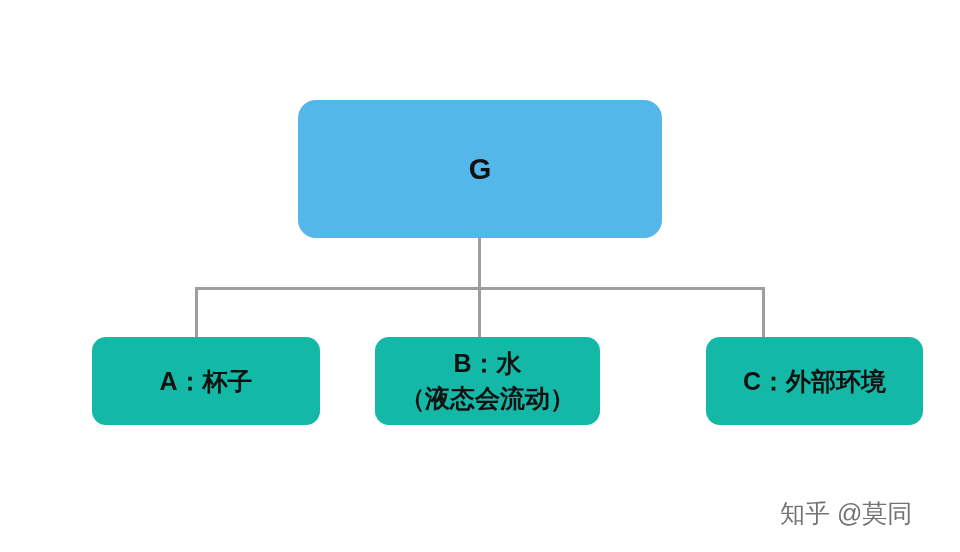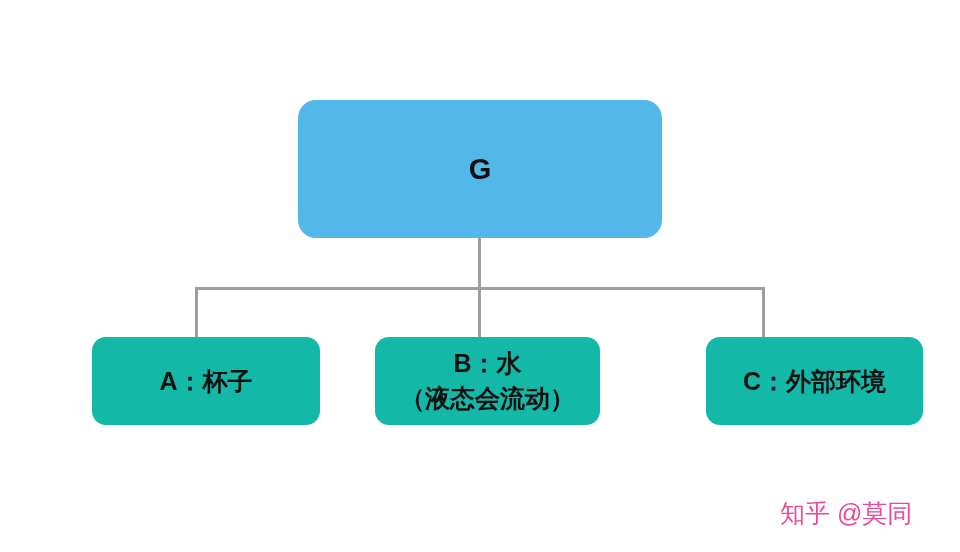--- a/index.html
+++ b/index.html
@@ -61,21 +61,21 @@
   .node-child-b { left: 375px; width: 225px; }
   .node-child-c { left: 658px; width: 217px; margin-left: 48px; }
   .node-line { display: block; white-space: nowrap; }
   
   .watermark {
     position: absolute;
     left: 780px;
     top: 497px;
     font-size: 25px;
     font-weight: normal;
-    color: #ec4899;
+    color: #737373;
     white-space: nowrap;
   }
 </style>
 </head>
 <body>
 
 <div class="canvas">
 
   <div class="conn conn-stem"></div>
   <div class="conn conn-hbar"></div>

